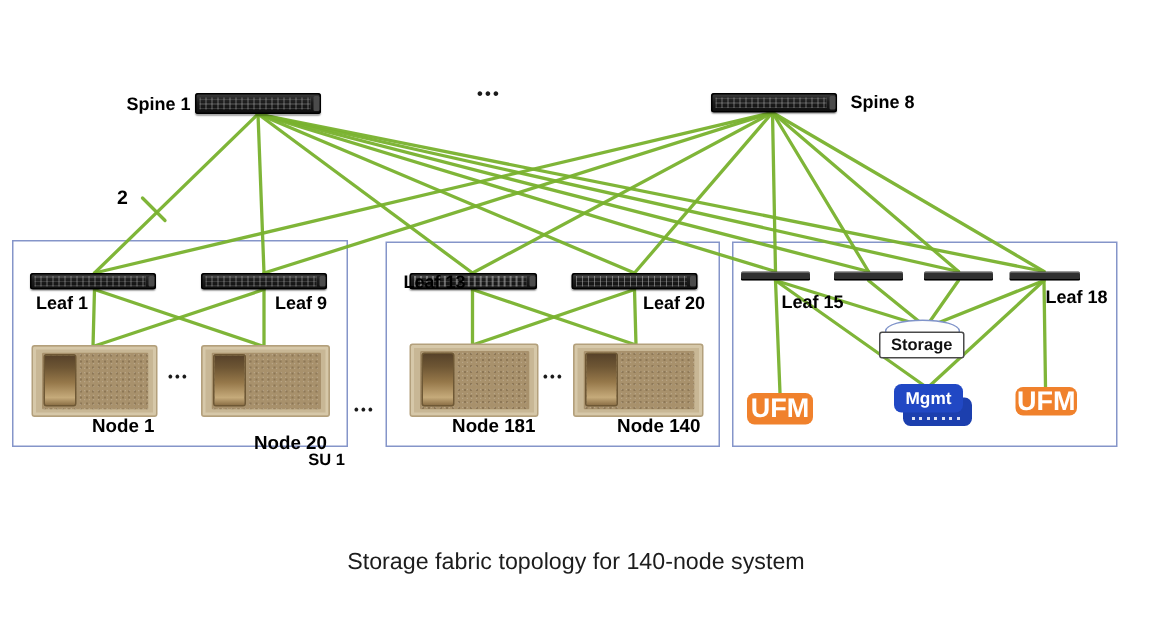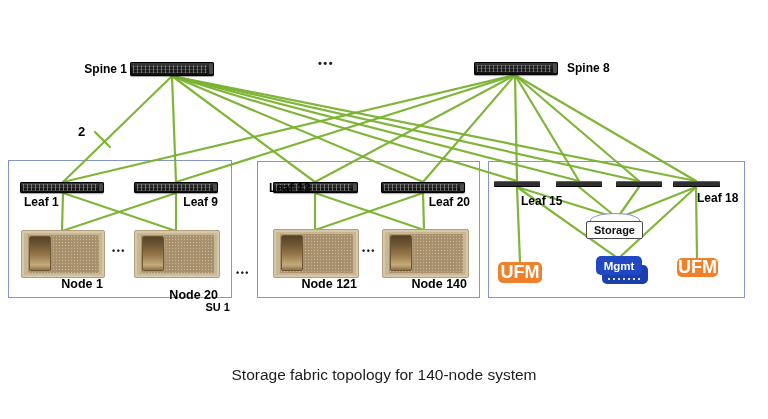--- a/index.html
+++ b/index.html
@@ -143,21 +143,21 @@
 
   <div class="dots" style="left:230px; top:268px; width:26px;">•••</div>
 
   <div class="switch" style="left:273px; top:182px; width:85px; height:11px;"></div>
   <div class="switch" style="left:381px; top:182px; width:84px; height:11px;"></div>
   <div class="lbl" style="left:269px; top:181px;">Leaf 13</div>
   <div class="lbl right" style="left:400px; top:195px; width:70px;">Leaf 20</div>
   <div class="node-server" style="left:273px; top:229px; width:84px; height:47px;"></div>
   <div class="node-server" style="left:382px; top:229px; width:85px; height:47px;"></div>
   <div class="dots" style="left:356px; top:246px; width:26px;">•••</div>
-  <div class="lbl center" style="left:273px; top:277px; width:84px; font-size:12.5px;">Node 121</div>
+  <div class="lbl center" style="left:273px; top:277px; width:84px; font-size:12.5px;">Node 181</div>
   <div class="lbl center" style="left:382px; top:277px; width:85px; font-size:12.5px;">Node 140</div>
 
   <div class="leaf-bar" style="left:494px; top:181px; width:46px;"></div>
   <div class="leaf-bar" style="left:556px; top:181px; width:46px;"></div>
   <div class="leaf-bar" style="left:616px; top:181px; width:46px;"></div>
   <div class="leaf-bar" style="left:673px; top:181px; width:47px;"></div>
   <div class="lbl" style="left:489px; top:194px;padding-left:32px;">Leaf 15</div>
   <div class="lbl" style="left:697px; top:191px;">Leaf 18</div>
 
   <div class="cyl-top"></div>

